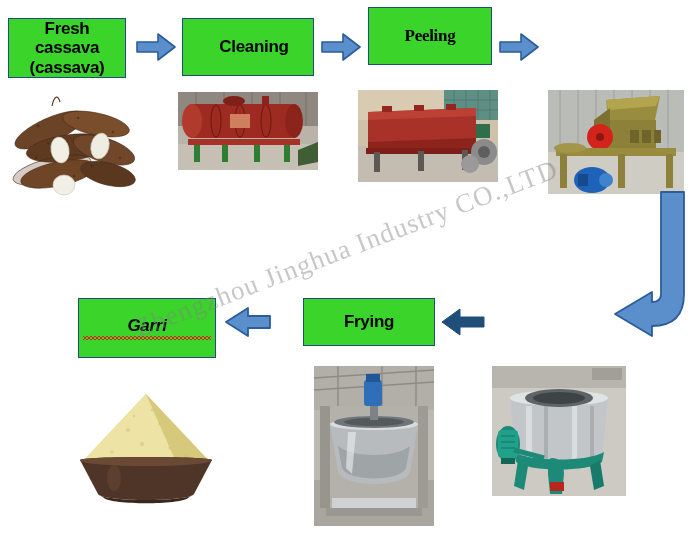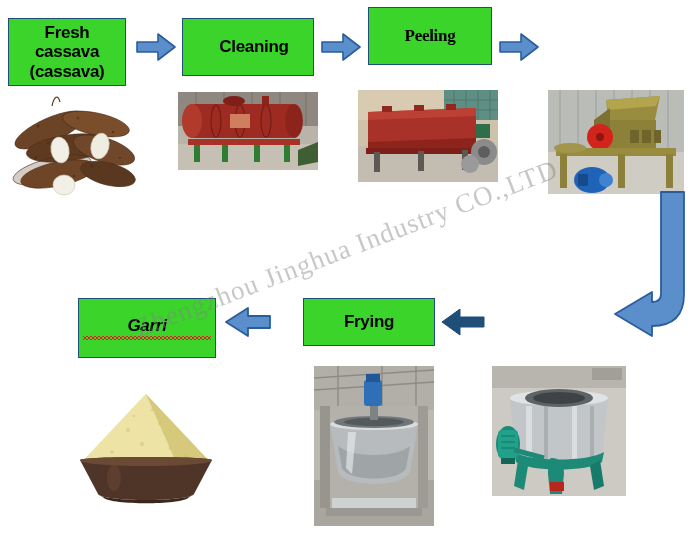--- a/index.html
+++ b/index.html
@@ -65,21 +65,21 @@
     z-index:9;
     pointer-events:none;
     user-select:none;
   }
 </style>
 </head>
 <body>
 
 <div id="stage">
 
-  <div class="pbox" style="left:8px;top:18px;width:118px;height:68px;">
+  <div class="pbox" style="left:8px;top:18px;width:118px;height:60px;">
     <span>
       <span>Fresh cassava</span>
       <span>(cassava)</span>
     </span>
   </div>
 
   <div class="pbox" style="left:182px;top:18px;width:132px;height:58px;padding-left:16px;">
     <span>Cleaning</span>
   </div>
 

